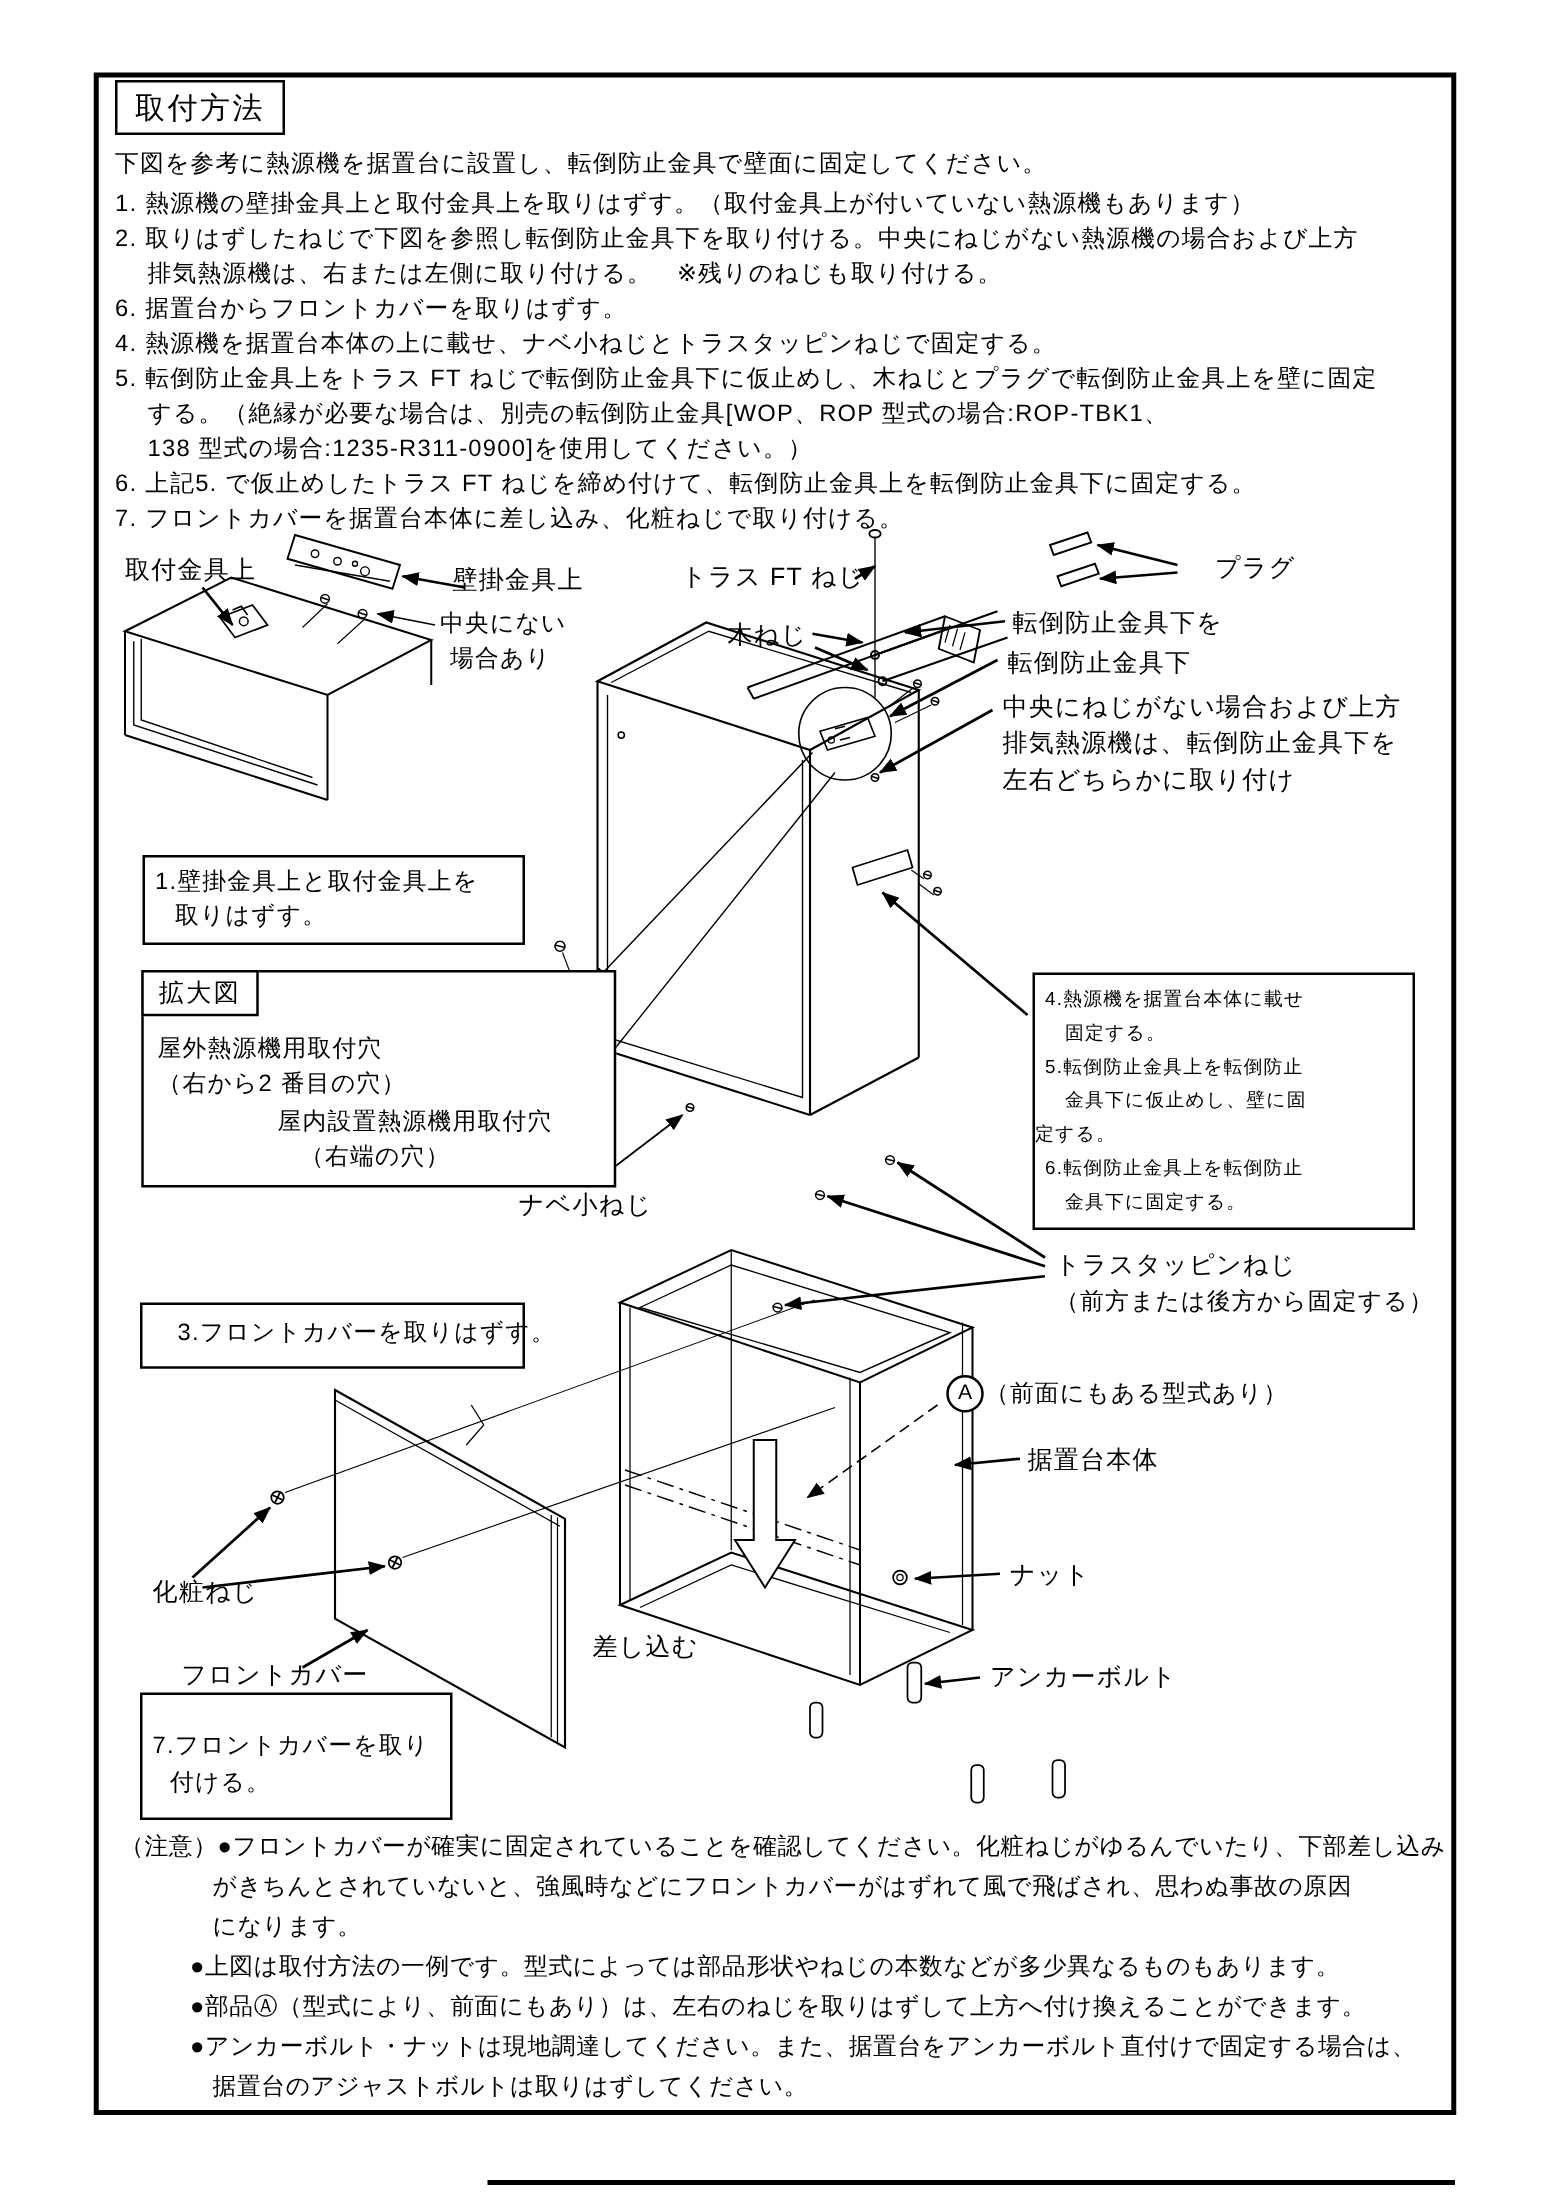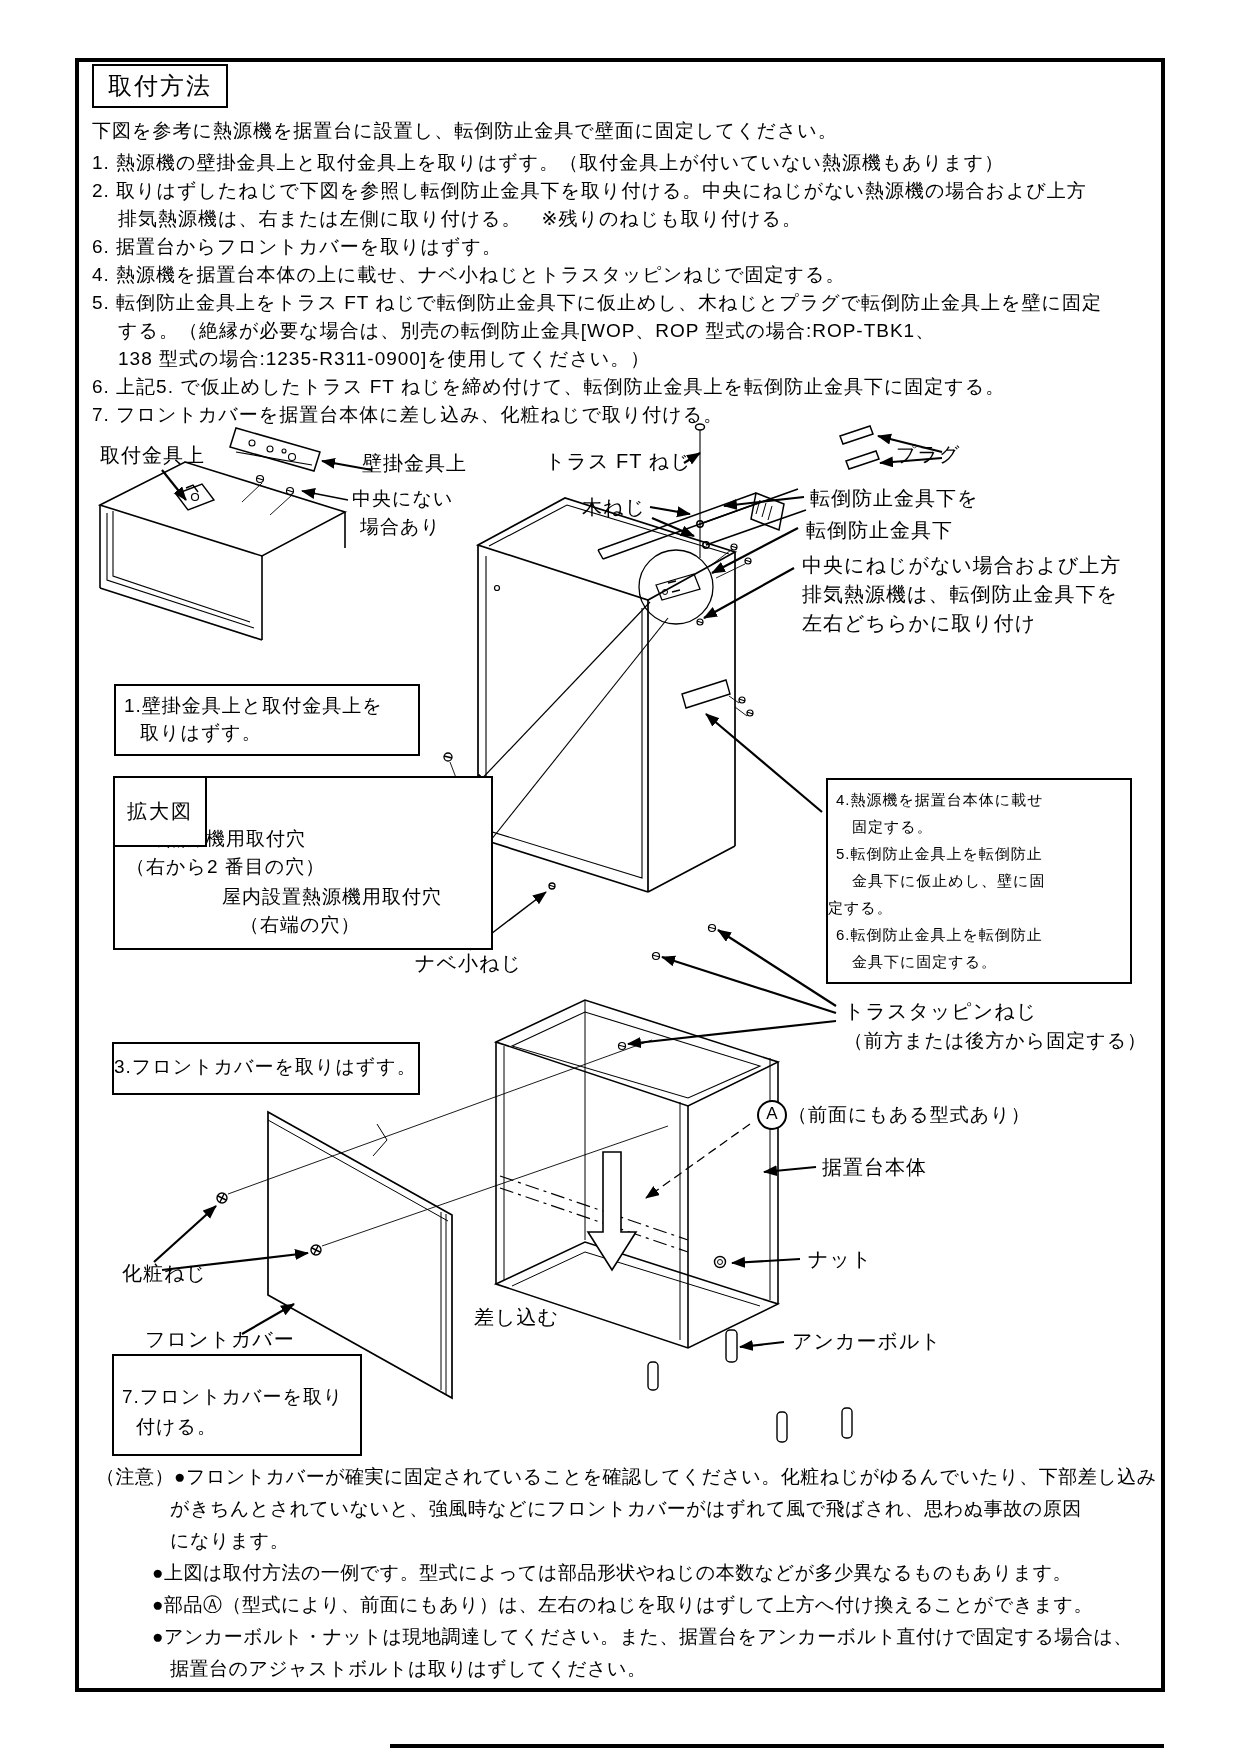--- a/index.html
+++ b/index.html
@@ -11,21 +11,21 @@
   .intro{position:absolute;left:92px;top:118px;font-size:19px;letter-spacing:1px;white-space:nowrap;}
   .step{position:absolute;left:92px;font-size:19px;letter-spacing:1px;white-space:nowrap;}
   .step.ind{left:118px;}
   .lbl{position:absolute;font-size:20px;letter-spacing:1px;white-space:nowrap;z-index:3;text-align:right;}
   .lbl.s19{font-size:19px;}
   .cbox{position:absolute;border:2px solid #000;background:#fff;z-index:3;font-size:19px;
         letter-spacing:1px;padding-top:6px;}
   .cbox .bl{line-height:27px;white-space:nowrap;}
   .note{position:absolute;font-size:19px;letter-spacing:0.5px;white-space:nowrap;z-index:3;}
   .zbox{position:absolute;border:2px solid #000;background:#fff;z-index:2;}
-  .ztitle{position:absolute;border:2px solid #000;background:#fff;z-index:4;padding:20px 12px;font-size:20px;letter-spacing:2px;}
+  .ztitle{position:absolute;border:2px solid #000;background:#fff;z-index:4;padding:3px 12px;font-size:20px;letter-spacing:2px;}
   .amark{position:absolute;width:26px;height:26px;border:2px solid #000;border-radius:50%;
          text-align:center;line-height:24px;font-size:17px;z-index:3;background:#fff;}
   .botline{position:absolute;left:390px;top:1744px;width:774px;height:4px;background:#000;}
   svg{position:absolute;left:0;top:0;z-index:2;}
   svg *{vector-effect:none;}
 </style>
 </head>
 <body>
 
 <div id="page">
@@ -203,21 +203,21 @@
       <path marker-end="url(#ah)" d="M162,1270 L308,1253"></path>
       <path marker-end="url(#ah)" d="M242,1334 L294,1304"></path>
     </g>
   </svg>
 
   <div class="lbl" style="left:100px;top:442px">取付金具上</div>
   <div class="lbl" style="left:362px;top:450px">壁掛金具上</div>
   <div class="lbl s19" style="left:352px;top:486px">中央にない</div>
   <div class="lbl s19" style="left:360px;top:514px">場合あり</div>
   <div class="lbl" style="left:545px;top:448px">トラス FT ねじ</div>
-  <div class="lbl" style="left:896px;top:441px">プラグ</div>
+  <div class="lbl" style="left:972px;top:441px">プラグ</div>
   <div class="lbl" style="left:582px;top:494px">木ねじ</div>
   <div class="lbl" style="left:810px;top:485px">転倒防止金具下を</div>
   <div class="lbl" style="left:806px;top:517px">転倒防止金具下</div>
   <div class="lbl" style="left:802px;top:552px">中央にねじがない場合および上方</div>
   <div class="lbl" style="left:802px;top:581px">排気熱源機は、転倒防止金具下を</div>
   <div class="lbl" style="left:802px;top:610px">左右どちらかに取り付け</div>
   <div class="lbl" style="left:415px;top:950px">ナベ小ねじ</div>
   <div class="lbl" style="left:844px;top:998px">トラスタッピンねじ</div>
   <div class="lbl s19" style="left:844px;top:1028px">（前方または後方から固定する）</div>
   <div class="amark" style="left:757px;top:1100px">A</div>
@@ -239,21 +239,21 @@
     <div class="bl" style="padding-left:8px">4.熱源機を据置台本体に載せ</div>
     <div class="bl" style="padding-left:24px">固定する。</div>
     <div class="bl" style="padding-left:8px">5.転倒防止金具上を転倒防止</div>
     <div class="bl" style="padding-left:24px">金具下に仮止めし、壁に固</div>
     <div class="bl" style="">定する。</div>
     <div class="bl" style="padding-left:8px">6.転倒防止金具上を転倒防止</div>
     <div class="bl" style="padding-left:24px">金具下に固定する。</div>
   </div>
 
   <div class="cbox" style="left:112px;top:1042px;width:304px;height:40px;padding-top:9px">
-    <div class="bl" style="padding-left:0">3.フロントカバーを取りはずす。</div>
+    <div class="bl" style="padding-left:28px">3.フロントカバーを取りはずす。</div>
   </div>
 
   <div class="cbox" style="left:112px;top:1354px;width:246px;height:72px;padding-top:26px">
     <div class="bl" style="padding-left:8px;line-height:30px">7.フロントカバーを取り</div>
     <div class="bl" style="padding-left:22px;line-height:30px">付ける。</div>
   </div>
 
   <div class="zbox" style="left:113px;top:776px;width:376px;height:170px"></div>
   <div class="ztitle" style="left:113px;top:776px">拡大図</div>
   <div class="lbl s19" style="left:126px;top:826px">屋外熱源機用取付穴</div>

